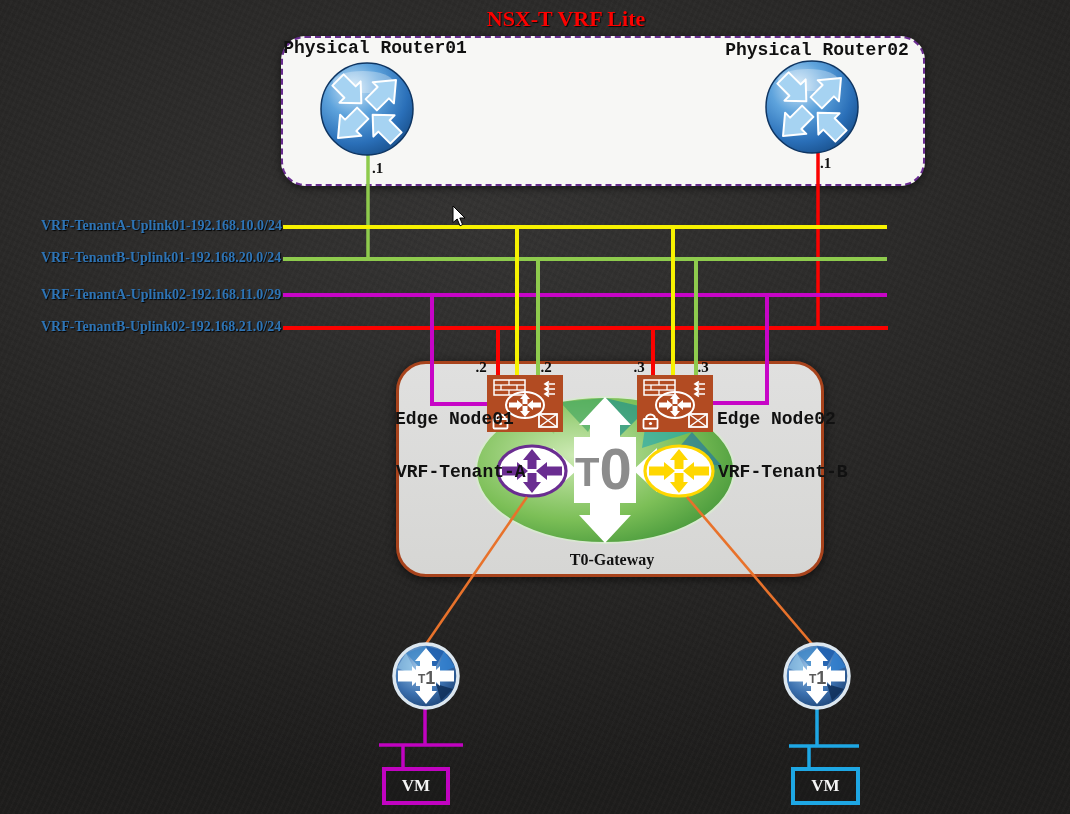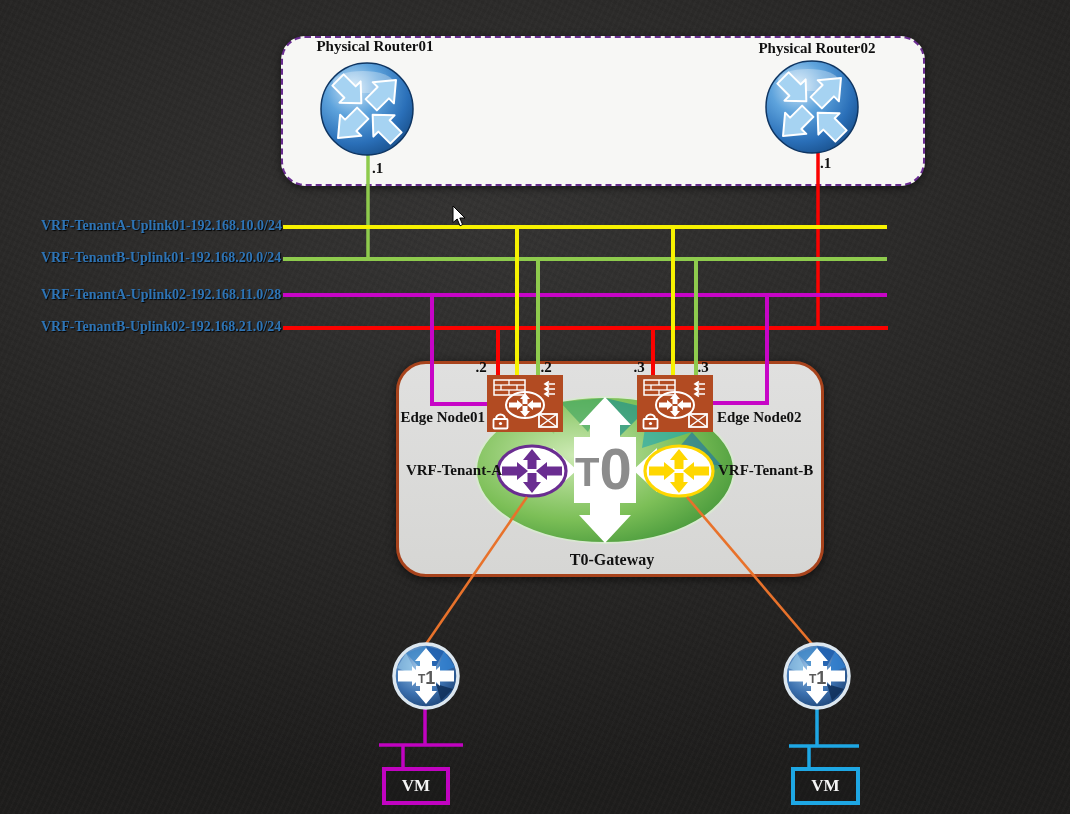--- a/index.html
+++ b/index.html
@@ -14,21 +14,21 @@
     background:
       repeating-linear-gradient(115deg, rgba(255,255,255,.016) 0 2px, rgba(0,0,0,0) 2px 5px),
       repeating-linear-gradient(25deg, rgba(0,0,0,.05) 0 3px, rgba(0,0,0,0) 3px 7px);
   }
   .abs{position:absolute;}
   .lbl{position:absolute;font-weight:bold;color:#111;white-space:nowrap;z-index:7;}
   .lbl.center{text-align:center;}
   .title{font-size:22px;color:#fb0200;text-shadow:1px 1px 1px rgba(0,0,0,.85);}
   .watermark{font-size:22px;color:#fb0200;text-shadow:1px 1px 1px rgba(0,0,0,.85);}
   .bluelbl{font-size:14px;color:#2e74b5;text-shadow:1px 1px 1px rgba(0,0,0,.9);margin-left:21px;}
-  .boxlbl{font-size:15px;}
+  .boxlbl{font-size:18px;font-family:Liberation Mono, monospace;}
   .iplbl{font-size:15px;}
   .darklbl{font-size:15px;color:#0b0b0b;text-shadow:0 1px 1px rgba(255,255,255,.15);}
   .top-box{
     left:281px;top:36px;width:644px;height:150px;z-index:2;box-sizing:border-box;
     background:#f7f7f5;border:2px dashed #6a2d91;border-radius:24px;
     box-shadow:0 2px 8px rgba(0,0,0,.55);
   }
   .t0-box{
     left:396px;top:361px;width:428px;height:216px;z-index:2;box-sizing:border-box;
     background:linear-gradient(180deg,#e0e0df,#d6d6d4);
@@ -45,20 +45,21 @@
   .icon{z-index:4;}
   .over{z-index:5;}
   .topicon{z-index:6;}
   .cursor{z-index:9;}
 </style>
 </head>
 <body>
 
 <div class="canvas">
 
+  <div class="lbl center title abs" style="left:416px;top:6px;width:300px;">NSX-T VRF Lite</div>
 
   <div class="abs top-box"></div>
 
   <div class="abs t0-box"></div>
 
   <svg class="wires" style="z-index:3" width="1070" height="814" viewBox="0 0 1070 814">
 
     <line x1="368" y1="150" x2="368" y2="261" stroke="#8ecb4d" stroke-width="3.5"></line>
     <line x1="818" y1="150" x2="818" y2="330" stroke="#fb0200" stroke-width="3.5"></line>
 
@@ -301,21 +302,21 @@
     <span>VM</span>
   </div>
 
   <div class="lbl center boxlbl" style="left:280px;top:38px;width:190px;">Physical Router01</div>
   <div class="lbl center boxlbl" style="left:722px;top:40px;width:190px;text-align:center;">Physical Router02</div>
   <div class="lbl iplbl" style="left:372px;top:160px;">.1</div>
   <div class="lbl iplbl" style="left:820px;top:155px;">.1</div>
 
   <div class="lbl bluelbl" style="left:20px;top:218px;">VRF-TenantA-Uplink01-192.168.10.0/24</div>
   <div class="lbl bluelbl" style="left:20px;top:250px;">VRF-TenantB-Uplink01-192.168.20.0/24</div>
-  <div class="lbl bluelbl" style="left:20px;top:287px;">VRF-TenantA-Uplink02-192.168.11.0/28</div>
+  <div class="lbl bluelbl" style="left:20px;top:287px;">VRF-TenantA-Uplink02-192.168.11.0/29</div>
   <div class="lbl bluelbl" style="left:20px;top:319px;font-family:Liberation Serif, serif;">VRF-TenantB-Uplink02-192.168.21.0/24</div>
 
   <div class="lbl center darklbl" style="left:466px;top:359px;width:30px;">.2</div>
   <div class="lbl center darklbl" style="left:531px;top:359px;width:30px;">.2</div>
   <div class="lbl center darklbl" style="left:624px;top:359px;width:30px;">.3</div>
   <div class="lbl center darklbl" style="left:688px;top:359px;width:30px;">.3</div>
 
   <div class="lbl boxlbl" style="left:395px;top:409px;width:90px;text-align:right;">Edge Node01</div>
   <div class="lbl boxlbl" style="left:717px;top:409px;">Edge Node02</div>
 

